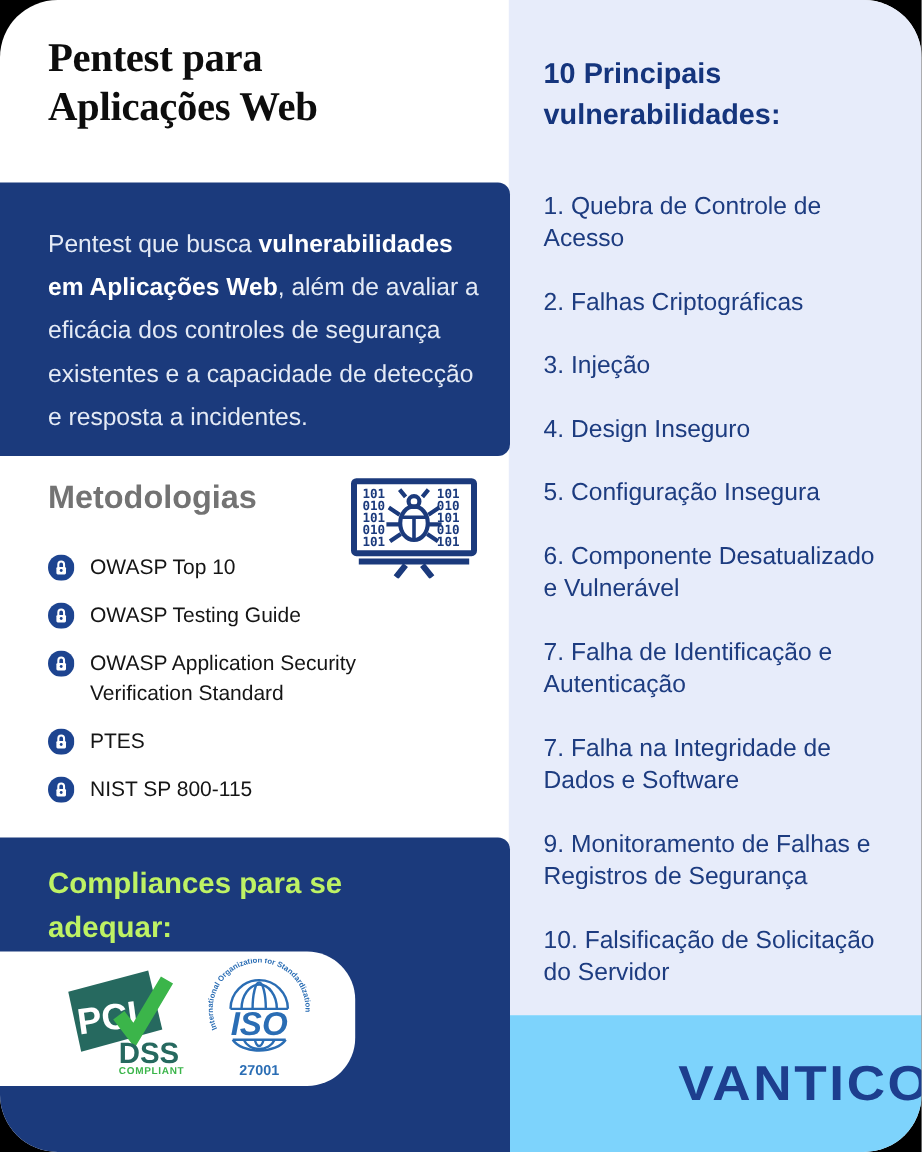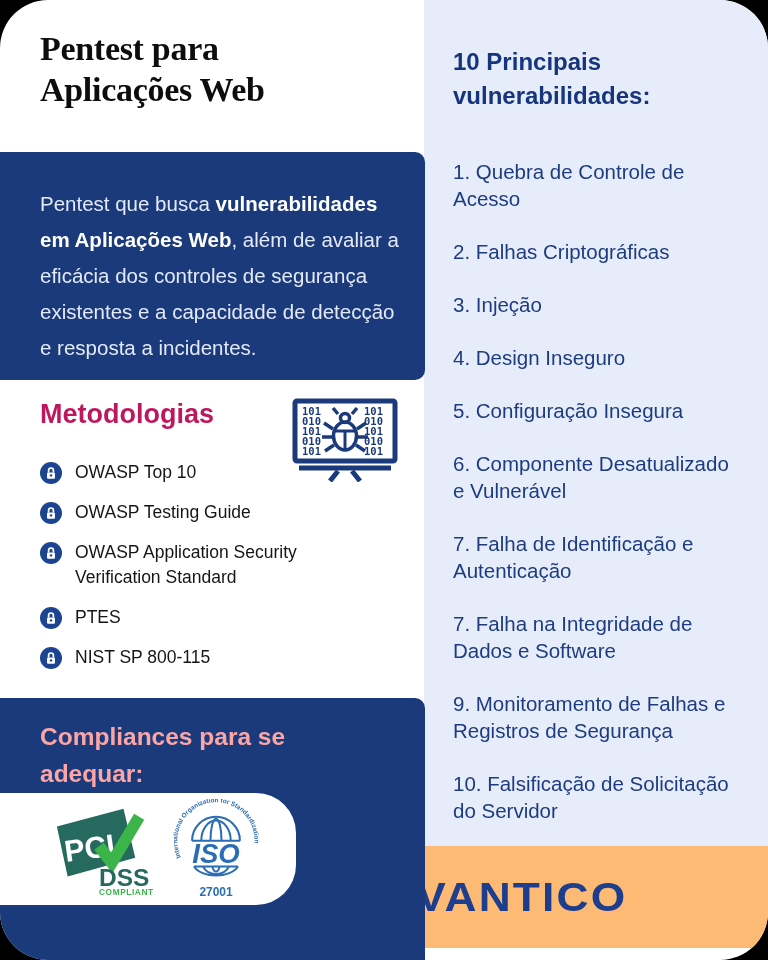--- a/index.html
+++ b/index.html
@@ -7,44 +7,44 @@
   .card { position:relative; width:768px; height:960px; background:#fff; border-radius:48px; overflow:hidden; }
 
   
   .right-panel { position:absolute; left:424px; top:0; width:344px; height:846px; background:#e7ecfa; }
   .vuln-heading { position:absolute; left:29px; top:45px; margin:0; font-size:24px; font-weight:700;
                   color:#15357d; line-height:34px; white-space:pre-line; }
   .vuln-list { position:absolute; left:29px; top:158px; width:312px; }
   .vuln-item { font-size:20.5px; line-height:27px; color:#1d3c80; font-weight:500;
                margin-bottom:26px; white-space:pre-line; }
 
-  .brand-area { position:absolute; left:424px; top:846px; width:344px; height:102px; background:#fdba74;
-                display:flex; align-items:center; justify-content:flex-start; }
+  .brand-area { position:absolute; left:424px; top:846px; width:344px; height:114px; background:#7dd3fc;
+                display:flex; align-items:center; justify-content:flex-end; }
   .brand { font-size:41px; font-weight:800; color:#1d3e8e; letter-spacing:2px; transform:scaleX(1.08); }
 
   
   .title { position:absolute; left:40px; top:28px; margin:0; font-size:34px; line-height:41px;
            font-weight:800; color:#0d0d0d; white-space:pre-line; letter-spacing:-0.3px;font-family:Liberation Serif, serif; }
 
   .desc-box { position:absolute; left:0; top:152px; width:425px; height:228px; background:#1b3a7c;
               border-radius:0 10px 10px 0; box-sizing:border-box; padding:34px 26px 0 40px; }
   .desc { margin:0; font-size:20.5px; line-height:36px; color:#e4eaf5; }
   .desc .b { color:#ffffff; font-weight:700; }
 
-  .method-heading { position:absolute; left:40px; top:399px; margin:0; font-size:27px; font-weight:800; color:#be185d; }
+  .method-heading { position:absolute; left:40px; top:399px; margin:0; font-size:27px; font-weight:800; color:#737373; }
   .method-icon { position:absolute; left:292px; top:398px; width:106px; height:84px; }
   .method-list { position:absolute; left:40px; top:460px; width:295px; }
   .method-item { display:flex; align-items:flex-start; margin-bottom:15px; }
   .lock { flex:0 0 22px; width:22px; height:22px; margin-right:13px; margin-top:2px; }
   .mtext { font-size:17.5px; line-height:25px; color:#151515; white-space:pre-line; }
 
   .compliance { position:absolute; left:0; top:698px; width:425px; height:262px; background:#1b3a7c;
                 border-radius:0 10px 0 0; }
   .compliance-heading { position:absolute; left:40px; top:20px; margin:0; font-size:24.5px; font-weight:700;
-                        color:#fca5a5; line-height:37px; white-space:pre-line; }
+                        color:#bef264; line-height:37px; white-space:pre-line; }
   .pill { position:absolute; left:0; top:95px; width:296px; height:112px; background:#fff;
           border-radius:0 40px 40px 0; display:flex; align-items:center; box-sizing:border-box;
           padding-left:44px; gap:16px; }
   .mono { font-family:"DejaVu Sans Mono",monospace; }
 </style>
 </head>
 <body>
 
 <div class="card">
 

